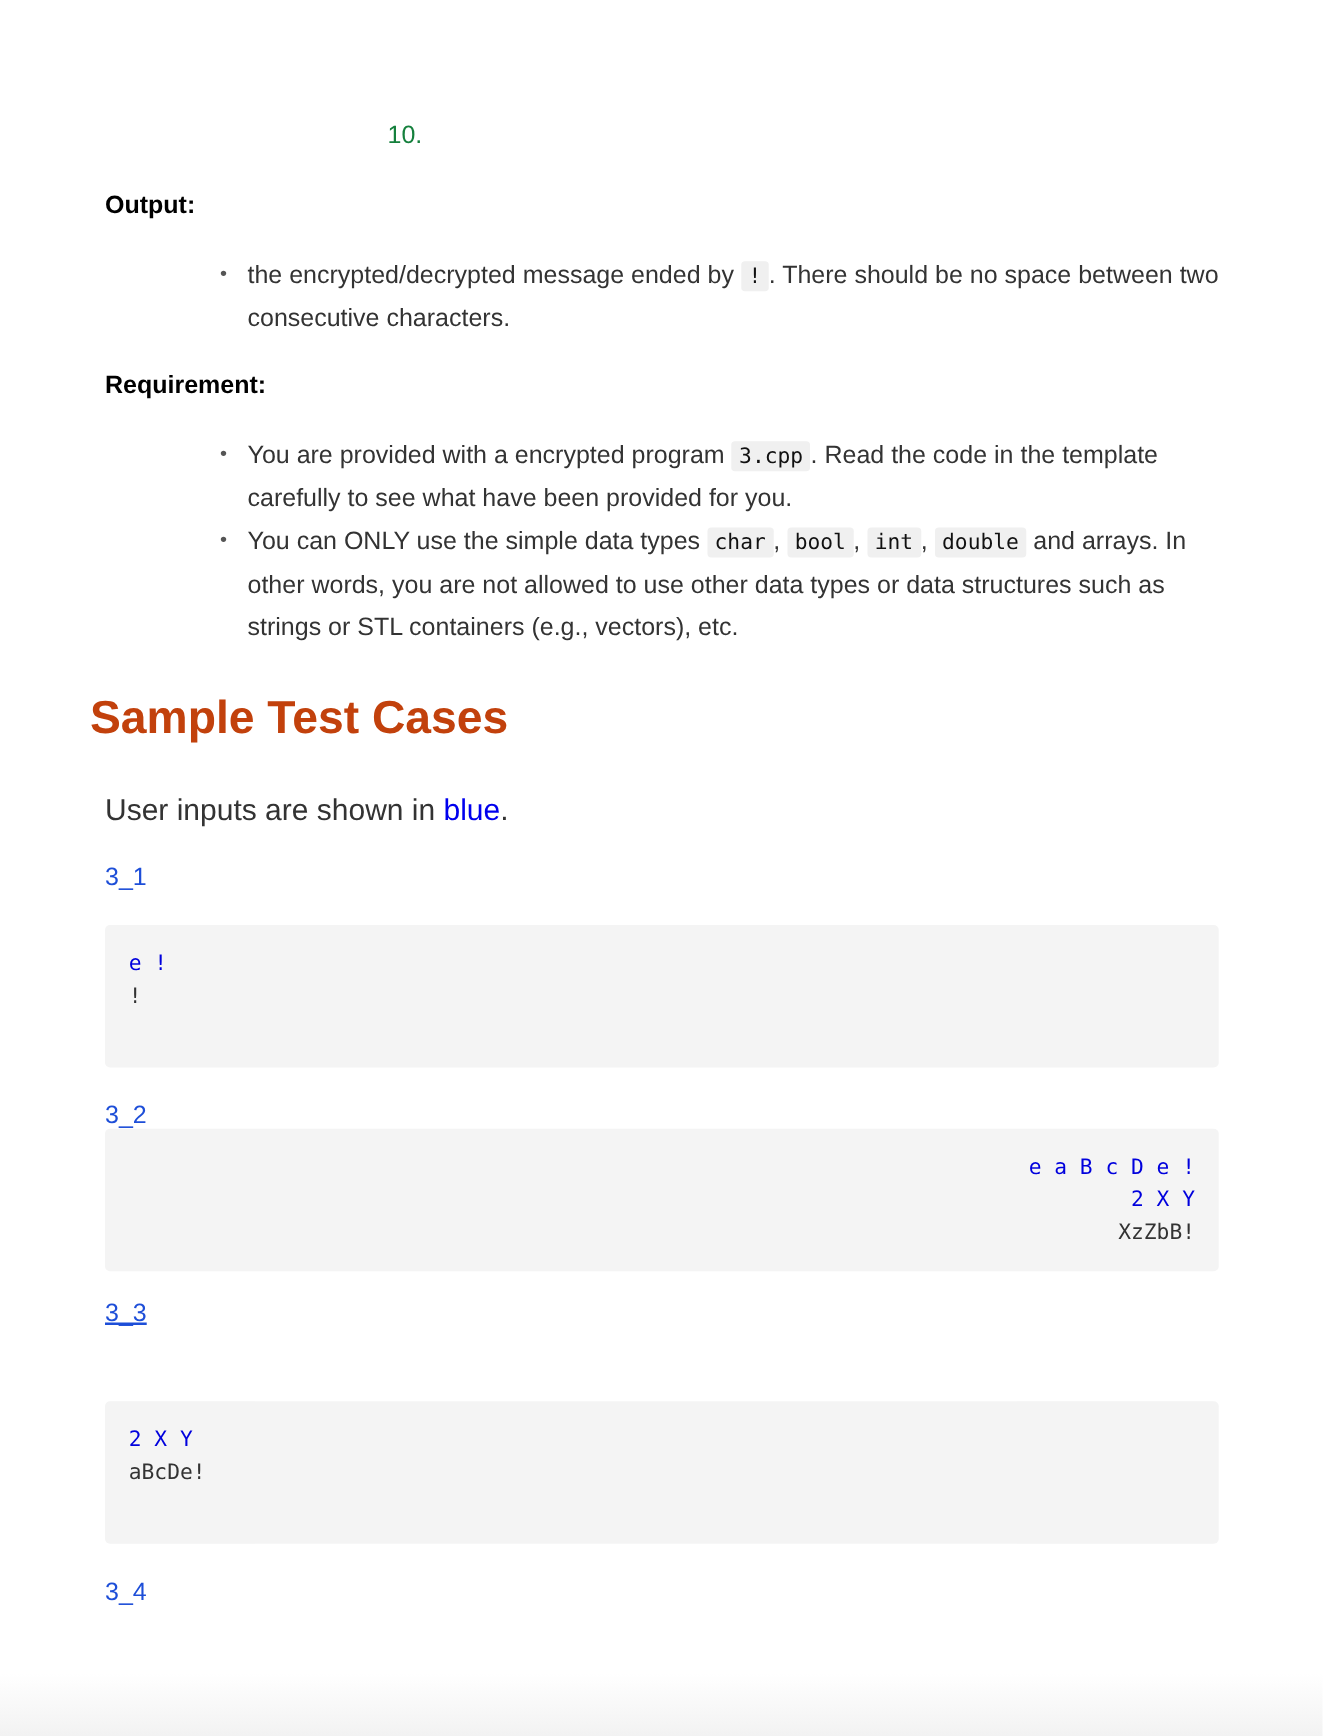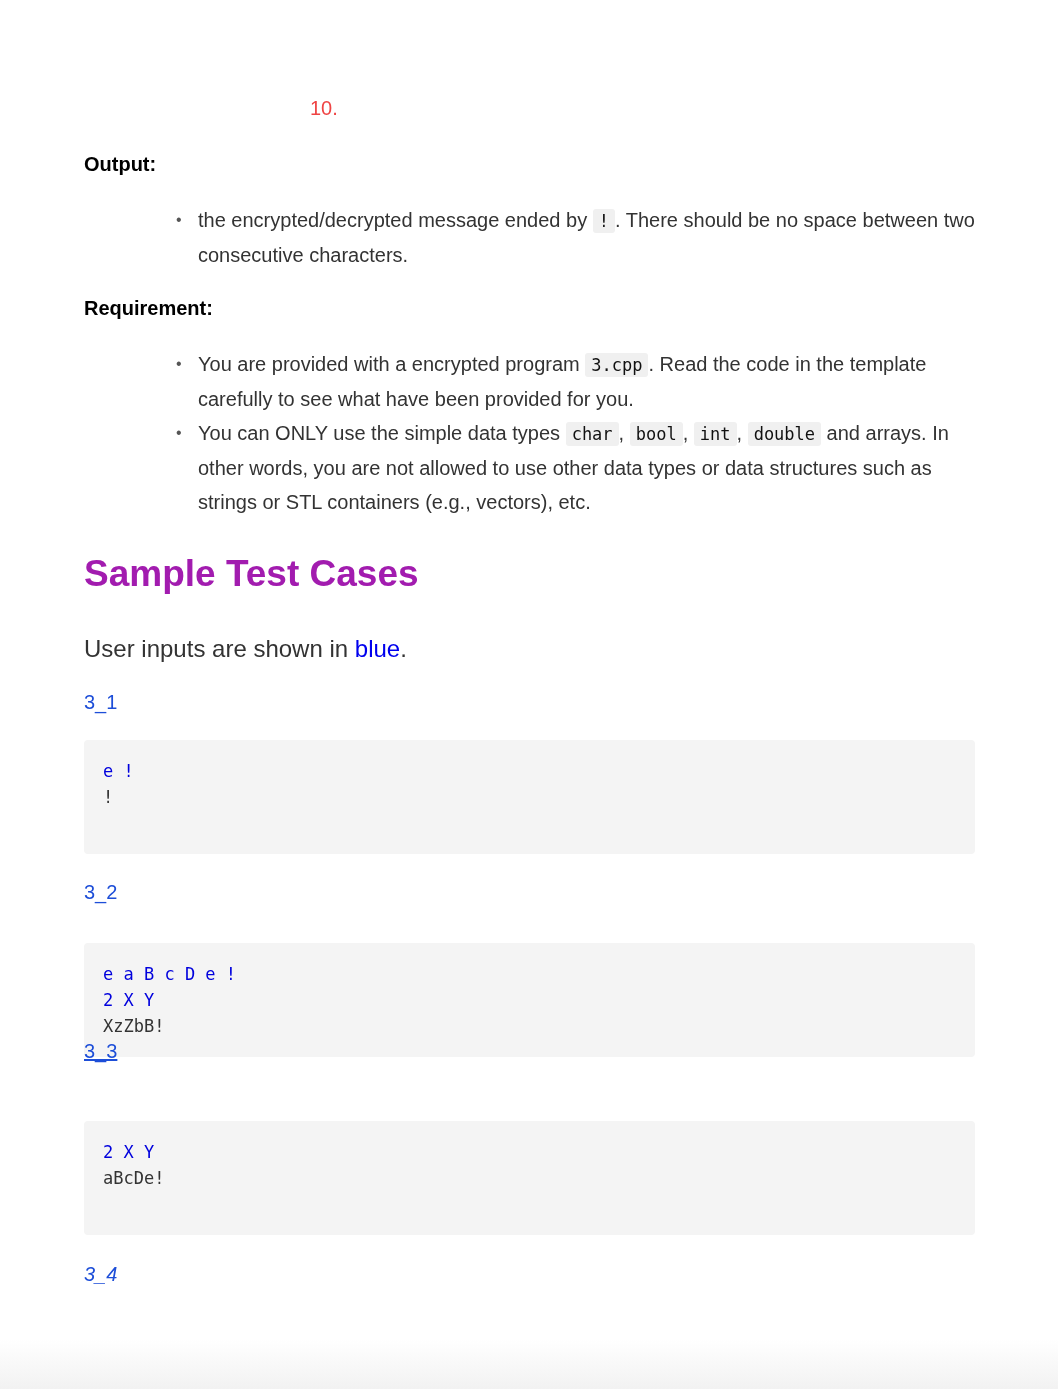--- a/index.html
+++ b/index.html
@@ -2,32 +2,32 @@
 <html><head>
 <meta charset="utf-8">
 <style>
   html, body { margin: 0; padding: 0; }
   body {
     width: 1058px; height: 1389px; position: relative; overflow: hidden;
     background: #ffffff;
     font-family: "Liberation Sans", sans-serif;
     color: #333333;
   }
-  .list-num { position: absolute; left: 310px; top: 97px; font-size: 20px; color: #ef4444; }
+  .list-num { position: absolute; left: 310px; top: 97px; font-size: 20px; color: #15803d; }
   .label { position: absolute; left: 84px; font-weight: bold; font-size: 20px; color: #000; text-align: center; }
   .bullet-list { position: absolute; left: 176px; width: 800px; margin: 0; padding: 0; list-style: none; }
   .bullet-list li { position: relative; padding-left: 22px; font-size: 20px; line-height: 34px; color: #333; }
   .bullet-list li .dot { position: absolute; left: 0; top: 0; font-size: 16px; color: #555; }
   code.inline {
     font-family: "DejaVu Sans Mono", monospace; font-size: 17px;
     background: #f0f0f0; border-radius: 3px; padding: 2px 6px; color: #111;
   }
   h1 {
-    position: absolute; left: 84px; top: 553px; margin: 0;
-    font-size: 37px; font-weight: bold; color: #a21caf;
+    position: absolute; left: 72px; top: 553px; margin: 0;
+    font-size: 37px; font-weight: bold; color: #c2410c;
   }
   .para { position: absolute; left: 84px; font-size: 24px; color: #333; }
   .blue { color: #0000ee; }
   .case-label { position: absolute; left: 84px; font-size: 20px; color: #1d4ed8; }
   .codebox {
     position: absolute; left: 84px; width: 891px; background: #f4f4f4;
     border-radius: 4px; box-sizing: border-box; padding: 18px 19px;
     font-family: "DejaVu Sans Mono", monospace; font-size: 17px; line-height: 26px;
   }
   .codebox .line { white-space: pre; }
@@ -69,27 +69,27 @@
   <span>User inputs are shown in </span><span class="blue">blue</span><span>.</span>
 </div>
 
 <div class="case-label" style="top:691px;">3_1</div>
 <div class="codebox" style="top:740px; height:114px;">
   <div class="line in">e !</div>
   <div class="line out">!</div>
 </div>
 
 <div class="case-label" style="top:881px;">3_2</div>
-<div class="codebox" style="top:943px; height:114px;">
+<div class="codebox" style="top:903px; height:114px;text-align:right;">
   <div class="line in">e a B c D e !</div>
   <div class="line in">2 X Y</div>
   <div class="line out">XzZbB!</div>
 </div>
 
 <div class="case-label" style="top:1040px;text-decoration:underline;">3_3</div>
 <div class="codebox" style="top:1121px; height:114px;">
   <div class="line in">2 X Y</div>
   <div class="line out">aBcDe!</div>
 </div>
 
-<div class="case-label" style="top:1263px;font-style:italic;">3_4</div>
+<div class="case-label" style="top:1263px;">3_4</div>
 
 <div class="bottom-fade"></div>
 
 </body></html>

